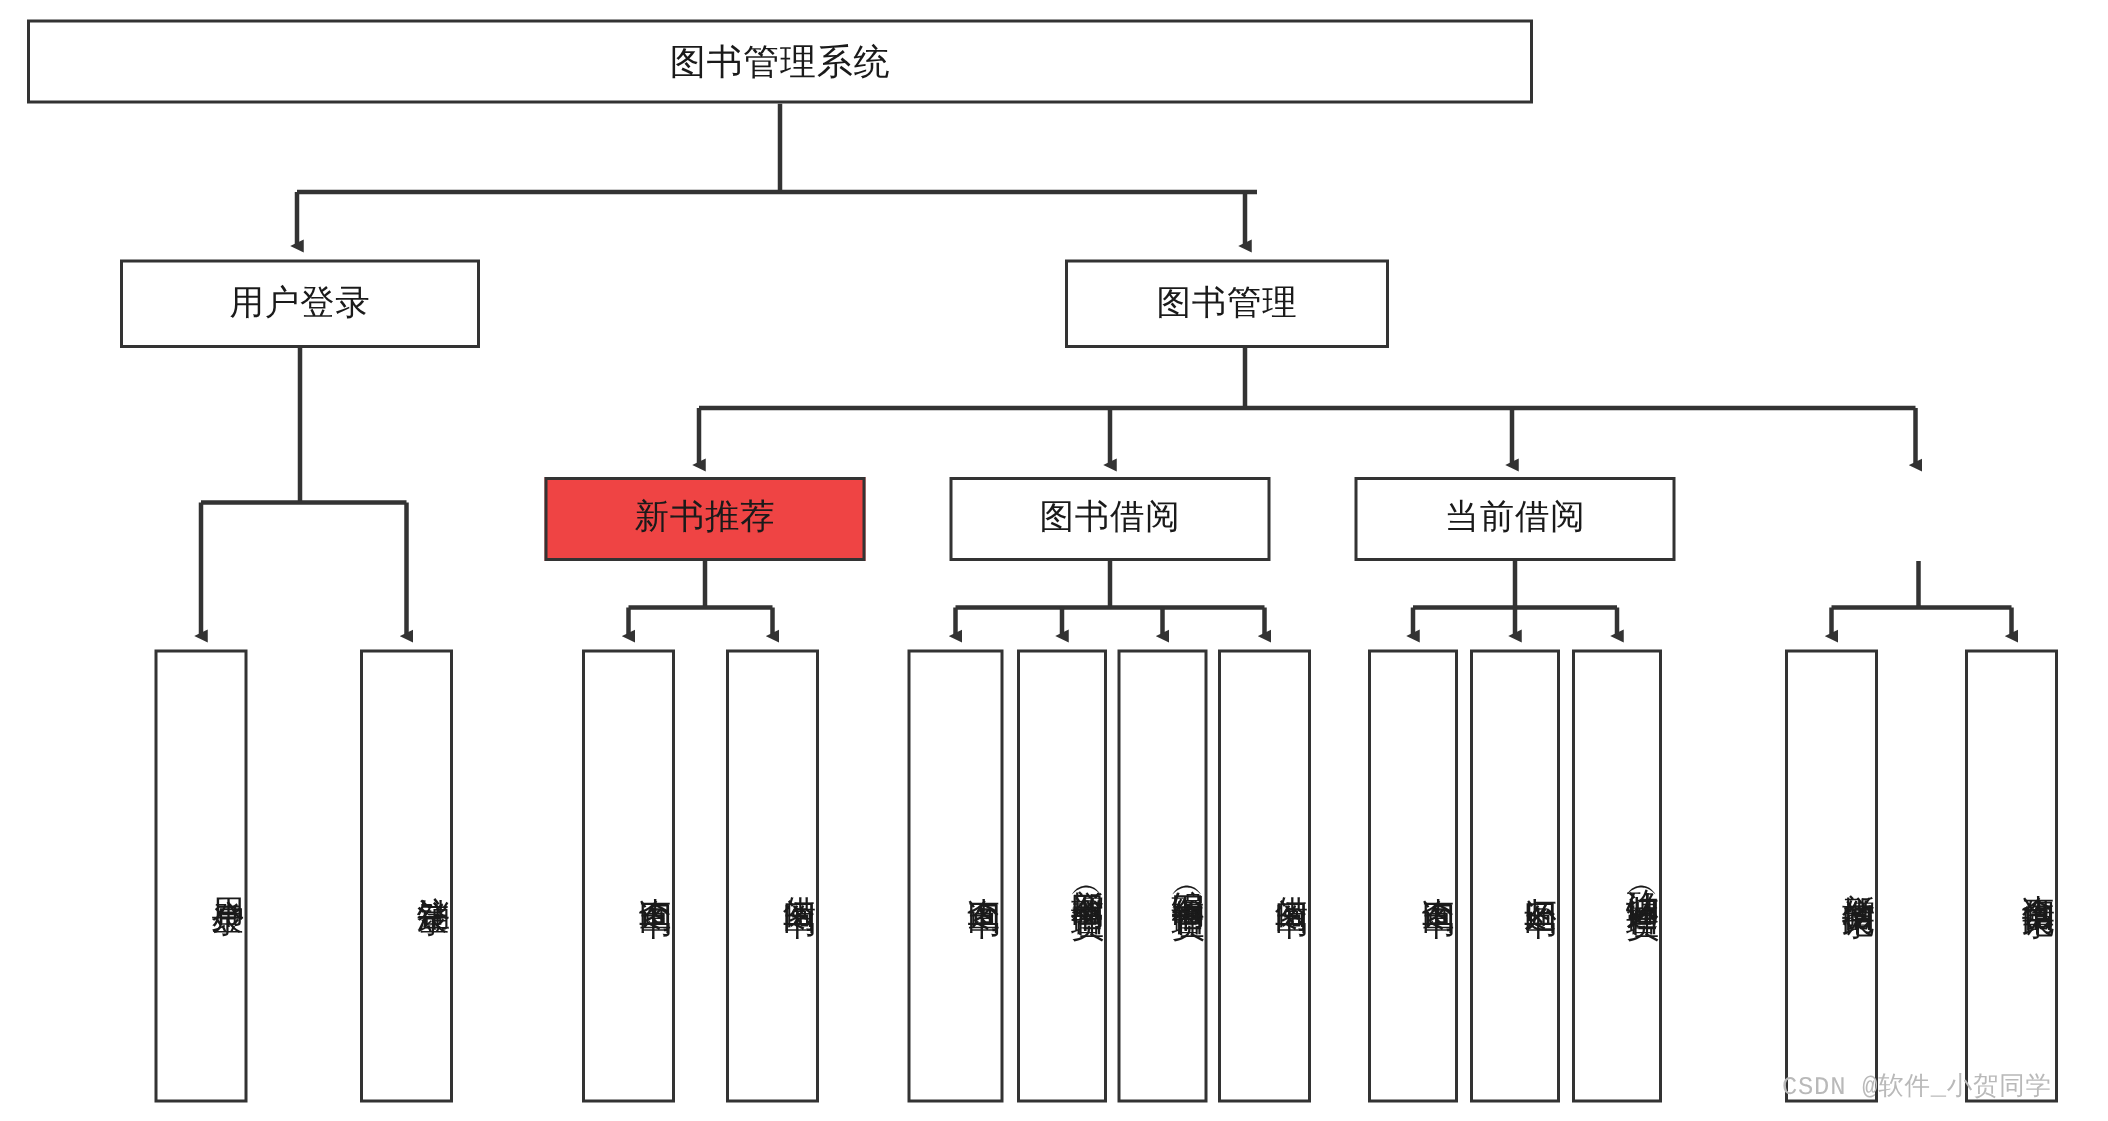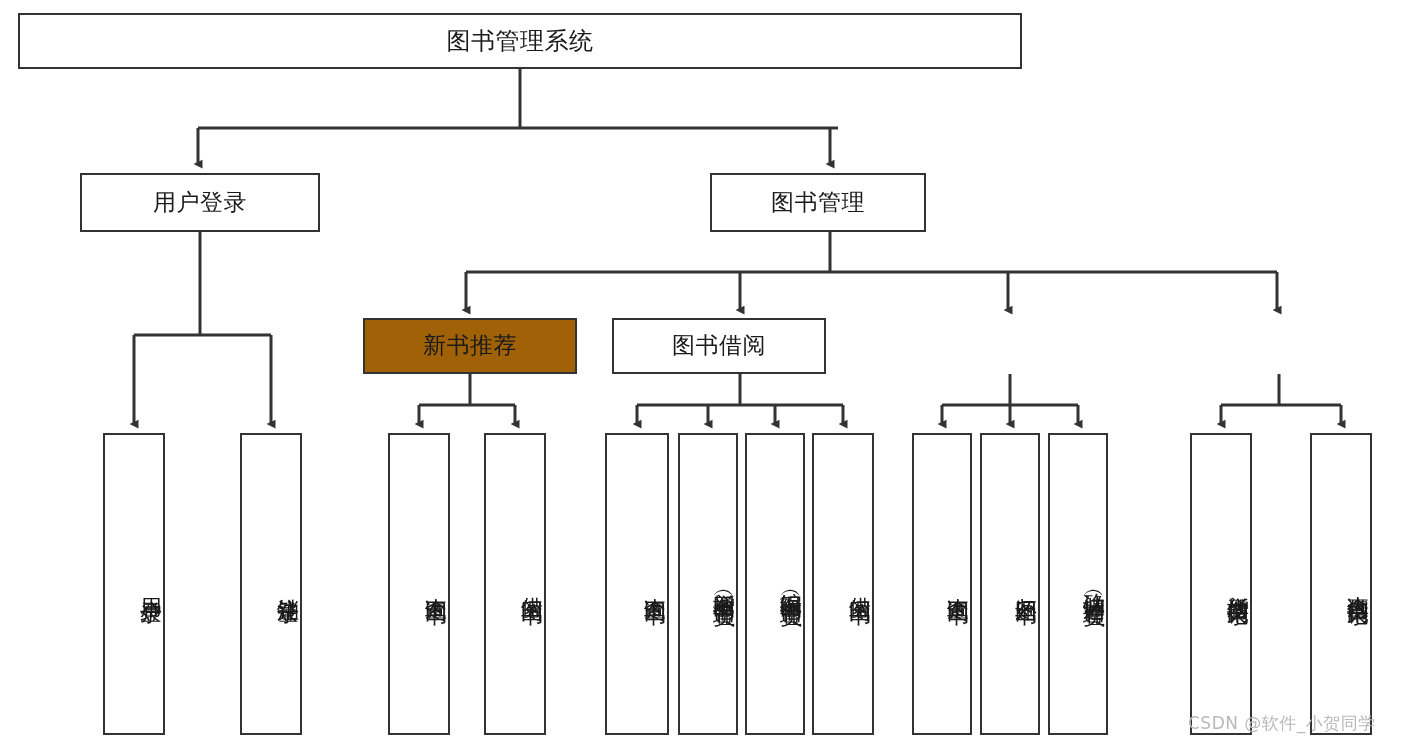--- a/index.html
+++ b/index.html
@@ -55,20 +55,21 @@
     font-size: 24px;
   }
   .watermark {
     position: absolute;
     left: 1188px;
     top: 712px;
     font-size: 17px;
     color: #b9b9b9;
     white-space: nowrap;
     letter-spacing: 0.5px;
+    font-family: Liberation Mono, monospace;
   }
 </style>
 </head>
 <body>
 
 <div id="canvas" style="background: rgb(255, 255, 255);">
 
   <svg id="edges" viewBox="0 0 1405 747">
     <defs>
       <marker id="arrowhead" markerWidth="10" markerHeight="9" refX="4.6" refY="4.5" orient="auto" markerUnits="userSpaceOnUse">
@@ -117,22 +118,23 @@
       <path d="M1221,405 L1221,424" marker-end="url(#arrowhead)"></path>
       <path d="M1341,405 L1341,424" marker-end="url(#arrowhead)"></path>
     </g>
   </svg>
 
   <div class="node horizontal root" style="left: 18px; top: 13px; width: 1004px; height: 56px; border-color: rgb(51, 51, 51); background: rgb(255, 255, 255); color: rgb(26, 26, 26);">图书管理系统</div>
 
   <div class="node horizontal" style="left: 80px; top: 173px; width: 240px; height: 59px; border-color: rgb(51, 51, 51); background: rgb(255, 255, 255); color: rgb(26, 26, 26);">用户登录</div>
   <div class="node horizontal" style="left: 710px; top: 173px; width: 216px; height: 59px; border-color: rgb(51, 51, 51); background: rgb(255, 255, 255); color: rgb(26, 26, 26);">图书管理</div>
 
-  <div class="node horizontal" style="left: 363px; top: 318px; width: 214px; height: 56px; border-color: rgb(51, 51, 51); background: #a16207; color: rgb(26, 26, 26);">新书推荐</div>
-  <div class="node horizontal" style="left: 612px; top: 318px; width: 214px; height: 56px; border-color: rgb(51, 51, 51); background: rgb(255, 255, 255); color: rgb(26, 26, 26);">图书借阅</div>
+  <div class="node horizontal" style="left: 363px; top: 318px; width: 214px; height: 56px; border-color: rgb(51, 51, 51); background: #ef4444; color: rgb(26, 26, 26);">新书推荐</div>
+  <div class="node horizontal" style="left: 633px; top: 318px; width: 214px; height: 56px; border-color: rgb(51, 51, 51); background: rgb(255, 255, 255); color: rgb(26, 26, 26);">图书借阅</div>
+  <div class="node horizontal" style="left: 903px; top: 318px; width: 214px; height: 56px; border-color: rgb(51, 51, 51); background: rgb(255, 255, 255); color: rgb(26, 26, 26);">当前借阅</div>
 
   <div class="node vertical" style="left: 103px; top: 433px; width: 62px; height: 302px; border-color: rgb(51, 51, 51); background: rgb(255, 255, 255); color: rgb(26, 26, 26);">用户登录</div>
   <div class="node vertical" style="left: 240px; top: 433px; width: 62px; height: 302px; border-color: rgb(51, 51, 51); background: rgb(255, 255, 255); color: rgb(26, 26, 26);">注销登录</div>
   <div class="node vertical" style="left: 388px; top: 433px; width: 62px; height: 302px; border-color: rgb(51, 51, 51); background: rgb(255, 255, 255); color: rgb(26, 26, 26);">查询图书</div>
   <div class="node vertical" style="left: 484px; top: 433px; width: 62px; height: 302px; border-color: rgb(51, 51, 51); background: rgb(255, 255, 255); color: rgb(26, 26, 26);">借阅图书</div>
   <div class="node vertical" style="left: 605px; top: 433px; width: 64px; height: 302px; border-color: rgb(51, 51, 51); background: rgb(255, 255, 255); color: rgb(26, 26, 26);">查询图书</div>
   <div class="node vertical" style="left: 678px; top: 433px; width: 60px; height: 302px; border-color: rgb(51, 51, 51); background: rgb(255, 255, 255); color: rgb(26, 26, 26);">新增图书（管理员）</div>
   <div class="node vertical" style="left: 745px; top: 433px; width: 60px; height: 302px; border-color: rgb(51, 51, 51); background: rgb(255, 255, 255); color: rgb(26, 26, 26);">编辑图书（管理员）</div>
   <div class="node vertical" style="left: 812px; top: 433px; width: 62px; height: 302px; border-color: rgb(51, 51, 51); background: rgb(255, 255, 255); color: rgb(26, 26, 26);">借阅图书</div>
   <div class="node vertical" style="left: 912px; top: 433px; width: 60px; height: 302px; border-color: rgb(51, 51, 51); background: rgb(255, 255, 255); color: rgb(26, 26, 26);">查询图书</div>

